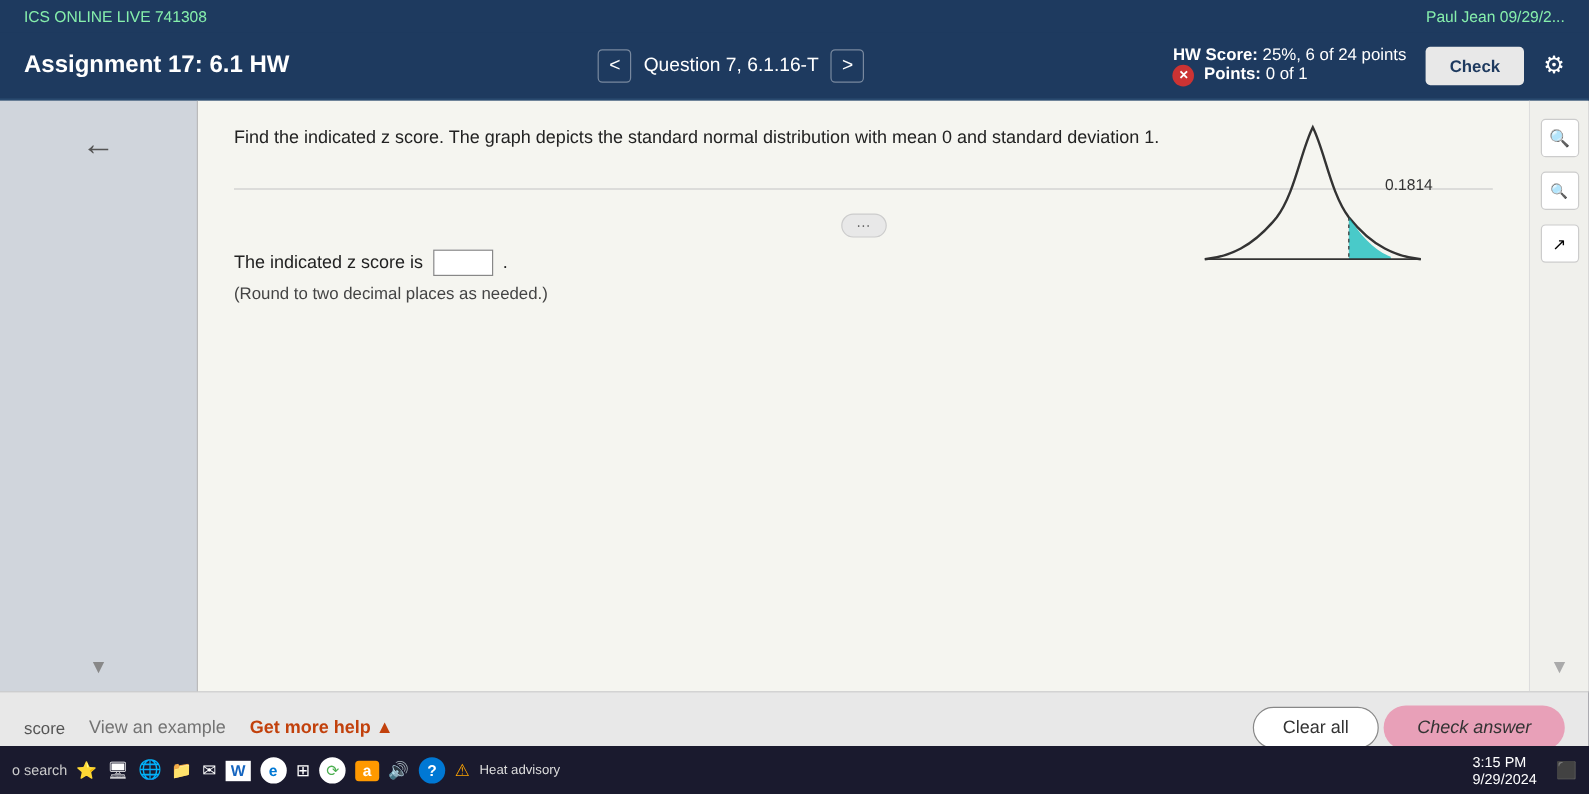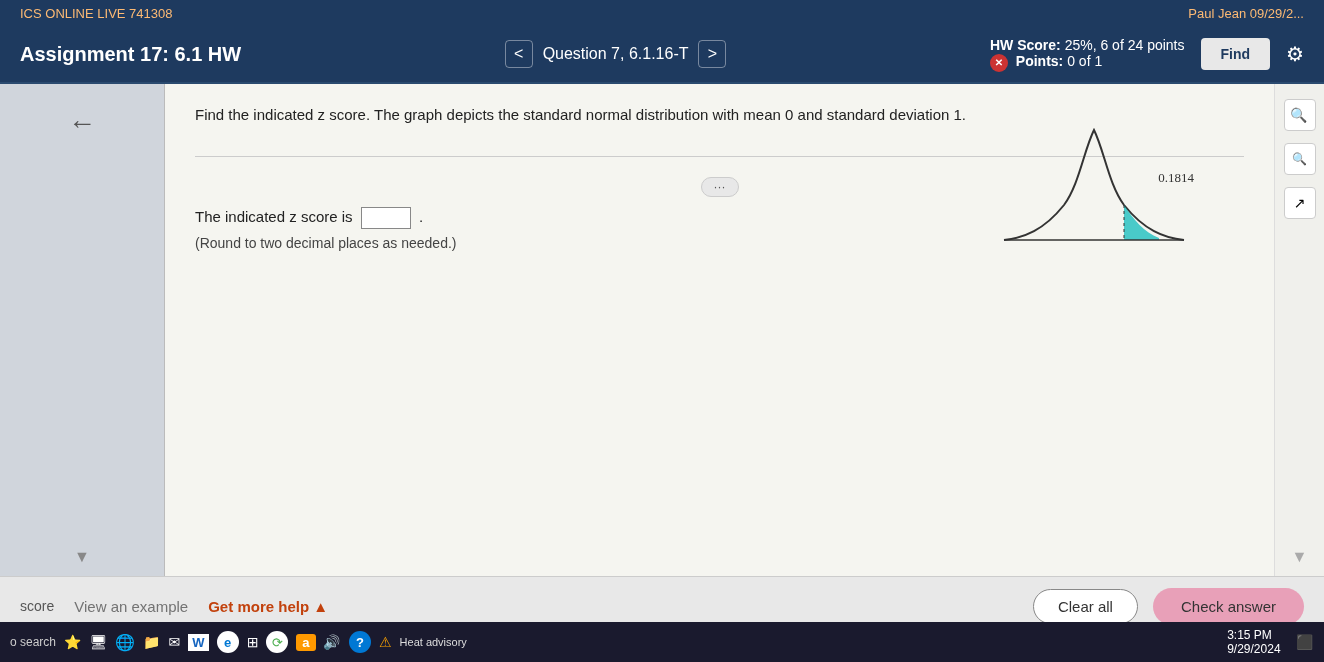--- a/index.html
+++ b/index.html
@@ -1,20 +1,20 @@
 <!DOCTYPE html>
 <html><head>
   <meta charset="utf-8">
   <style>
     * { margin: 0; padding: 0; box-sizing: border-box; }
     body { width: 1324px; height: 662px; overflow: hidden; background: #1a1a2e; font-family: Arial, sans-serif; }
 
     .top-bar {
       background: #1e3a5f;
-      color: #fdba74;
+      color: #86efac;
       padding: 6px 20px;
       font-size: 13px;
       display: flex;
       align-items: center;
       justify-content: space-between;
     }
 
     .header {
       background: #1e3a5f;
       color: white;
@@ -101,24 +101,23 @@
     .question-text {
       font-size: 15px;
       color: #222;
       line-height: 1.5;
       max-width: 820px;
     }
 
     .graph-container {
       position: absolute;
       right: 80px;
-      top: 36px;
+      top: 12px;
       width: 200px;
       height: 140px;
-      font-family: Liberation Serif, serif;
     }
 
     .divider-line {
       border: none;
       border-top: 1px solid #ccc;
       margin: 30px 0 20px 0;
       width: 100%;
     }
 
     .dots-btn {
@@ -208,21 +207,21 @@
     .bottom-link {
       color: #737373;
       cursor: pointer;
       text-decoration: none;
       font-weight: 500;
     }
 
     .bottom-right {
       display: flex;
       align-items: center;
-      gap: 15px;
+      gap: 4px;
     }
 
     .clear-all-btn {
       background: white;
       border: 1px solid #888;
       border-radius: 20px;
       padding: 8px 24px;
       font-size: 15px;
       cursor: pointer;
       color: #333;
@@ -230,20 +229,21 @@
 
     .check-answer-btn {
       background: #e8a0b8;
       border: none;
       border-radius: 20px;
       padding: 10px 28px;
       font-size: 15px;
       cursor: pointer;
       color: #333;
       font-weight: 500;
+      font-style: italic;
     }
 
     .taskbar {
       background: #1a1a2e;
       height: 40px;
       display: flex;
       align-items: center;
       padding: 0 10px;
       gap: 8px;
       position: fixed;
@@ -294,21 +294,21 @@
     </div>
     <div class="header-right">
       <div style="font-size:14px; color:white;">
         <strong>HW Score:</strong>
         <span>25%, 6 of 24 points</span>
         <br>
         <span class="x-btn">✕</span>
         <strong>Points:</strong>
         <span>0 of 1</span>
       </div>
-      <button class="save-btn">Find</button>
+      <button class="save-btn">Check</button>
       <span class="gear-icon">⚙</span>
     </div>
   </div>
 </div>
 
 <div class="main-content">
 
   <div class="sidebar">
     <span style="font-size:28px; color:#555; cursor:pointer; font-weight:bold;">←</span>
     <div style="flex:1;"></div>

